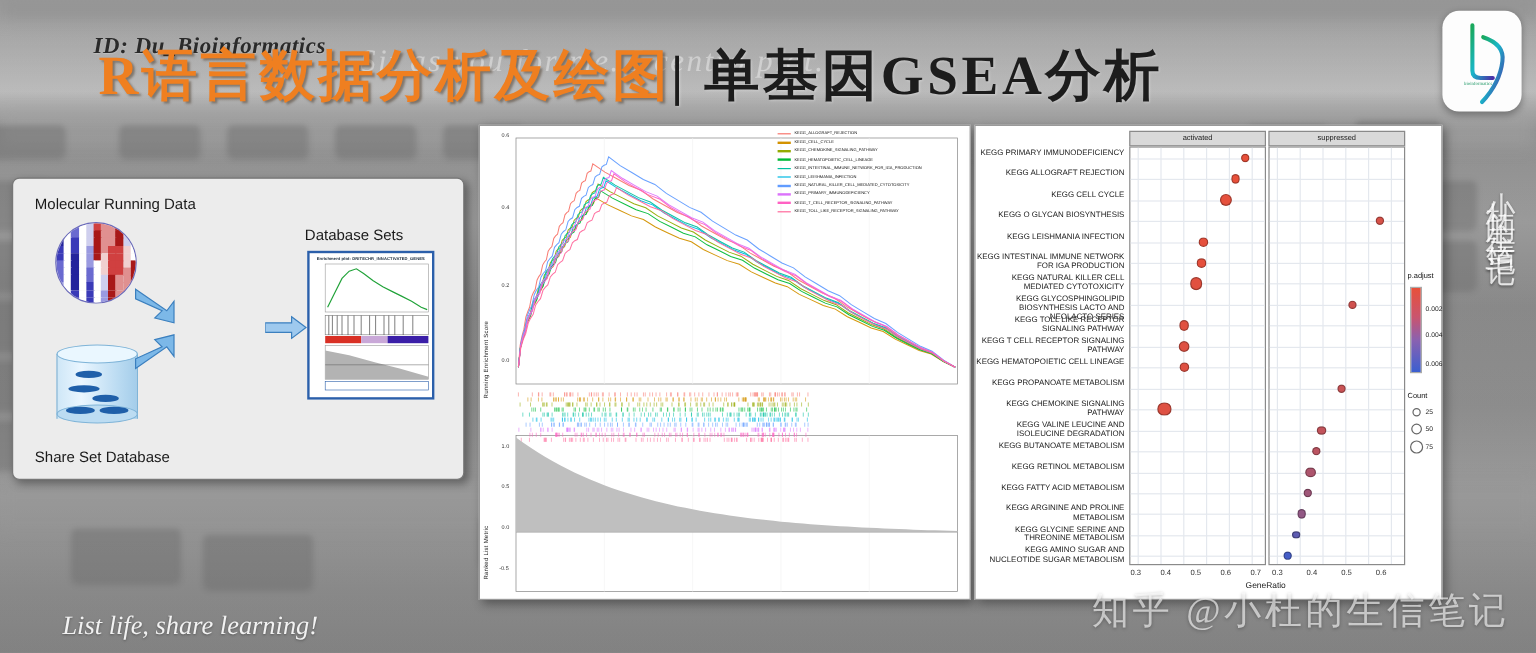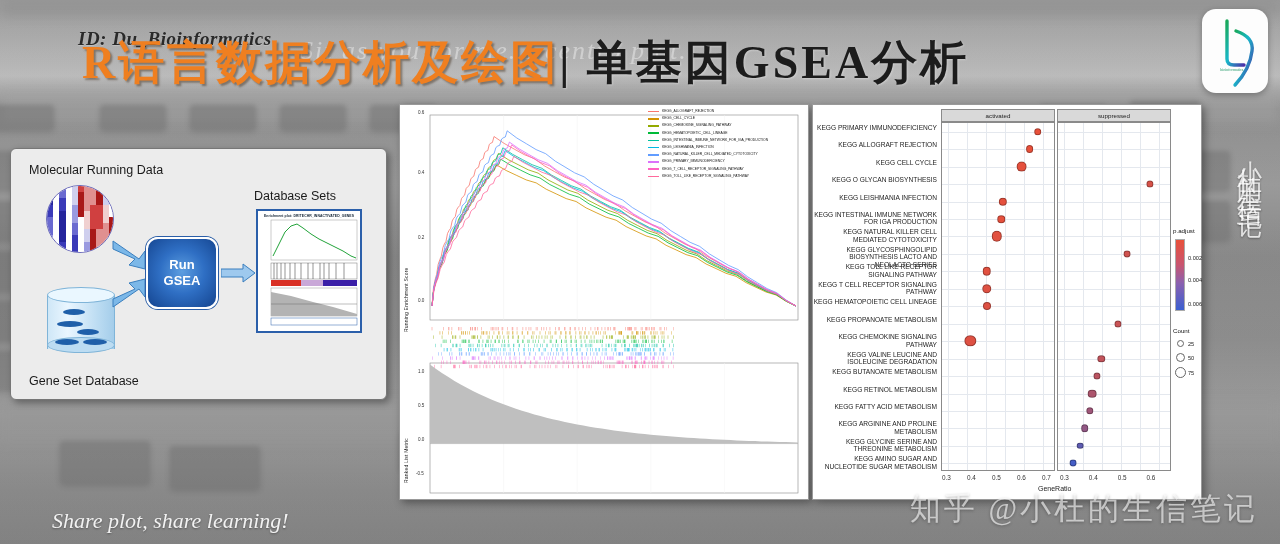--- a/index.html
+++ b/index.html
@@ -311,27 +311,27 @@
       </linearGradient>
     </defs>
     <path d="M25 12 L25 50 Q25 56 32 56 L42 56" fill="none" stroke="url(#lg)" stroke-width="3.4" stroke-linecap="round"></path>
     <path d="M34 22 Q52 28 50 42 Q48 60 33 76" fill="none" stroke="url(#lg)" stroke-width="3.4" stroke-linecap="round"></path>
     <path d="M34 22 L34 62" fill="none" stroke="url(#lg)" stroke-width="3" stroke-linecap="round"></path>
     <text x="18" y="62" font-size="4" fill="#2a9d6e" font-family="'Liberation Serif',serif">bioinformatics</text>
   </svg>
 </div>
 
 <div class="vert-text">小杜的生信笔记</div>
-<div class="share-line">Share plot, share learning!</div>
+<div class="share-line">List life, share learning!</div>
 <div class="zhihu-wm">知乎 @小杜的生信笔记</div>
 
 <div class="panel-workflow">
 
   <div class="wf-label wf-mpd">Molecular Running Data</div>
-  <div class="wf-label wf-gsd">Gene Set Database</div>
+  <div class="wf-label wf-gsd">Share Set Database</div>
   <div class="wf-label wf-es">Database Sets</div>
 
   <div class="heatcircle" id="heat">
       <span style="left:0px;top:0px;width:6.781818181818181px;height:6.781818181818181px;background:#24249c"></span>
       <span style="left:6.181818181818182px;top:0px;width:6.781818181818181px;height:6.781818181818181px;background:#ffffff"></span>
       <span style="left:12.363636363636363px;top:0px;width:6.781818181818181px;height:6.781818181818181px;background:#6a6ad0"></span>
       <span style="left:18.545454545454547px;top:0px;width:6.781818181818181px;height:6.781818181818181px;background:#ffffff"></span>
       <span style="left:24.727272727272727px;top:0px;width:6.781818181818181px;height:6.781818181818181px;background:#cfcfee"></span>
       <span style="left:30.909090909090907px;top:0px;width:6.781818181818181px;height:6.781818181818181px;background:#d04040"></span>
       <span style="left:37.09090909090909px;top:0px;width:6.781818181818181px;height:6.781818181818181px;background:#e09090"></span>
@@ -465,24 +465,20 @@
   <svg class="arrow" style="left:100px;top:88px" width="42" height="34">
     <path d="M2 4 L28 22 L34 14 L34 32 L18 28 L24 22 L2 12 Z" fill="#7cb8e8" stroke="#3b7fbe" stroke-width="1"></path>
   </svg>
   <svg class="arrow" style="left:100px;top:128px" width="42" height="34">
     <path d="M2 30 L28 12 L34 20 L34 2 L18 6 L24 12 L2 22 Z" fill="#7cb8e8" stroke="#3b7fbe" stroke-width="1"></path>
   </svg>
   <svg class="arrow" style="left:210px;top:114px" width="36" height="20">
     <path d="M0 6 L22 6 L22 1 L34 10 L22 19 L22 14 L0 14 Z" fill="#9ec9ee" stroke="#3b7fbe" stroke-width="1"></path>
   </svg>
 
-  <div class="gsea-box">
-    <span>Run</span>
-    <span>GSEA</span>
-  </div>
 
   <div class="enr-box">
     <div class="enr-title">Enrichment plot: DRITECHR_INNACTIVATED_GENES</div>
     <svg width="98" height="108" viewBox="0 0 98 108">
       <rect x="10" y="2" width="86" height="40" fill="#fff" stroke="#999" stroke-width=".5"></rect>
       <polyline points="12,38 18,26 24,14 30,8 36,6 42,10 50,16 58,21 66,25 74,29 82,33 90,38 95,40" fill="none" stroke="#22a33a" stroke-width="1"></polyline>
       <rect x="10" y="45" width="86" height="16" fill="#fff" stroke="#777" stroke-width=".5"></rect>
       <g stroke="#111" stroke-width=".45">
         <line x1="13" y1="45" x2="13" y2="61"></line>
           <line x1="16" y1="45" x2="16" y2="61"></line>

